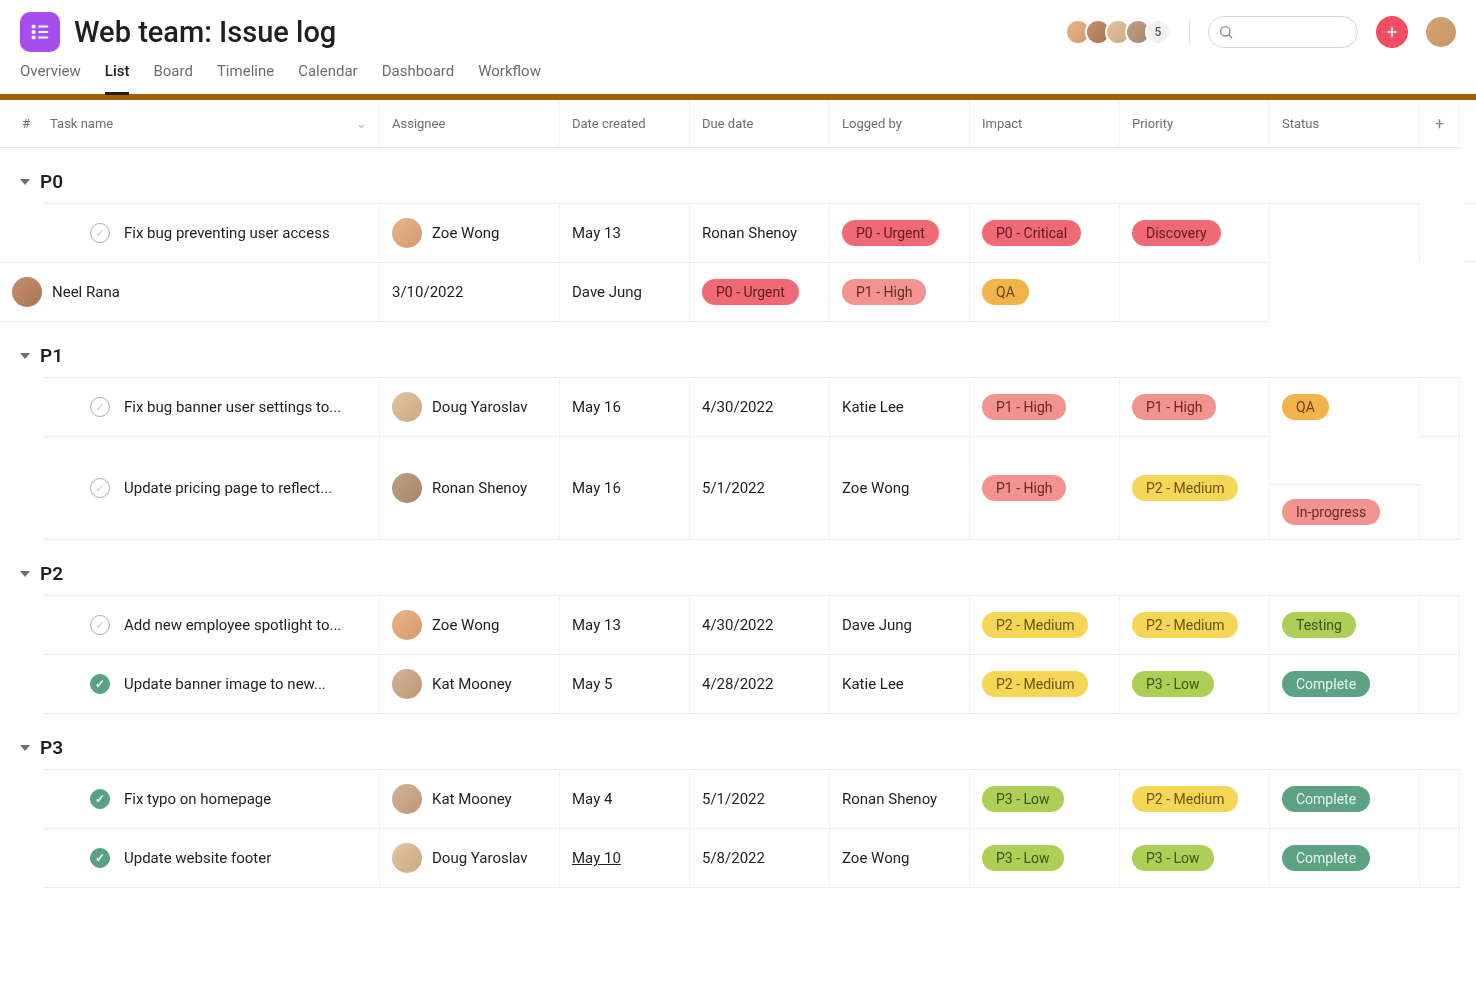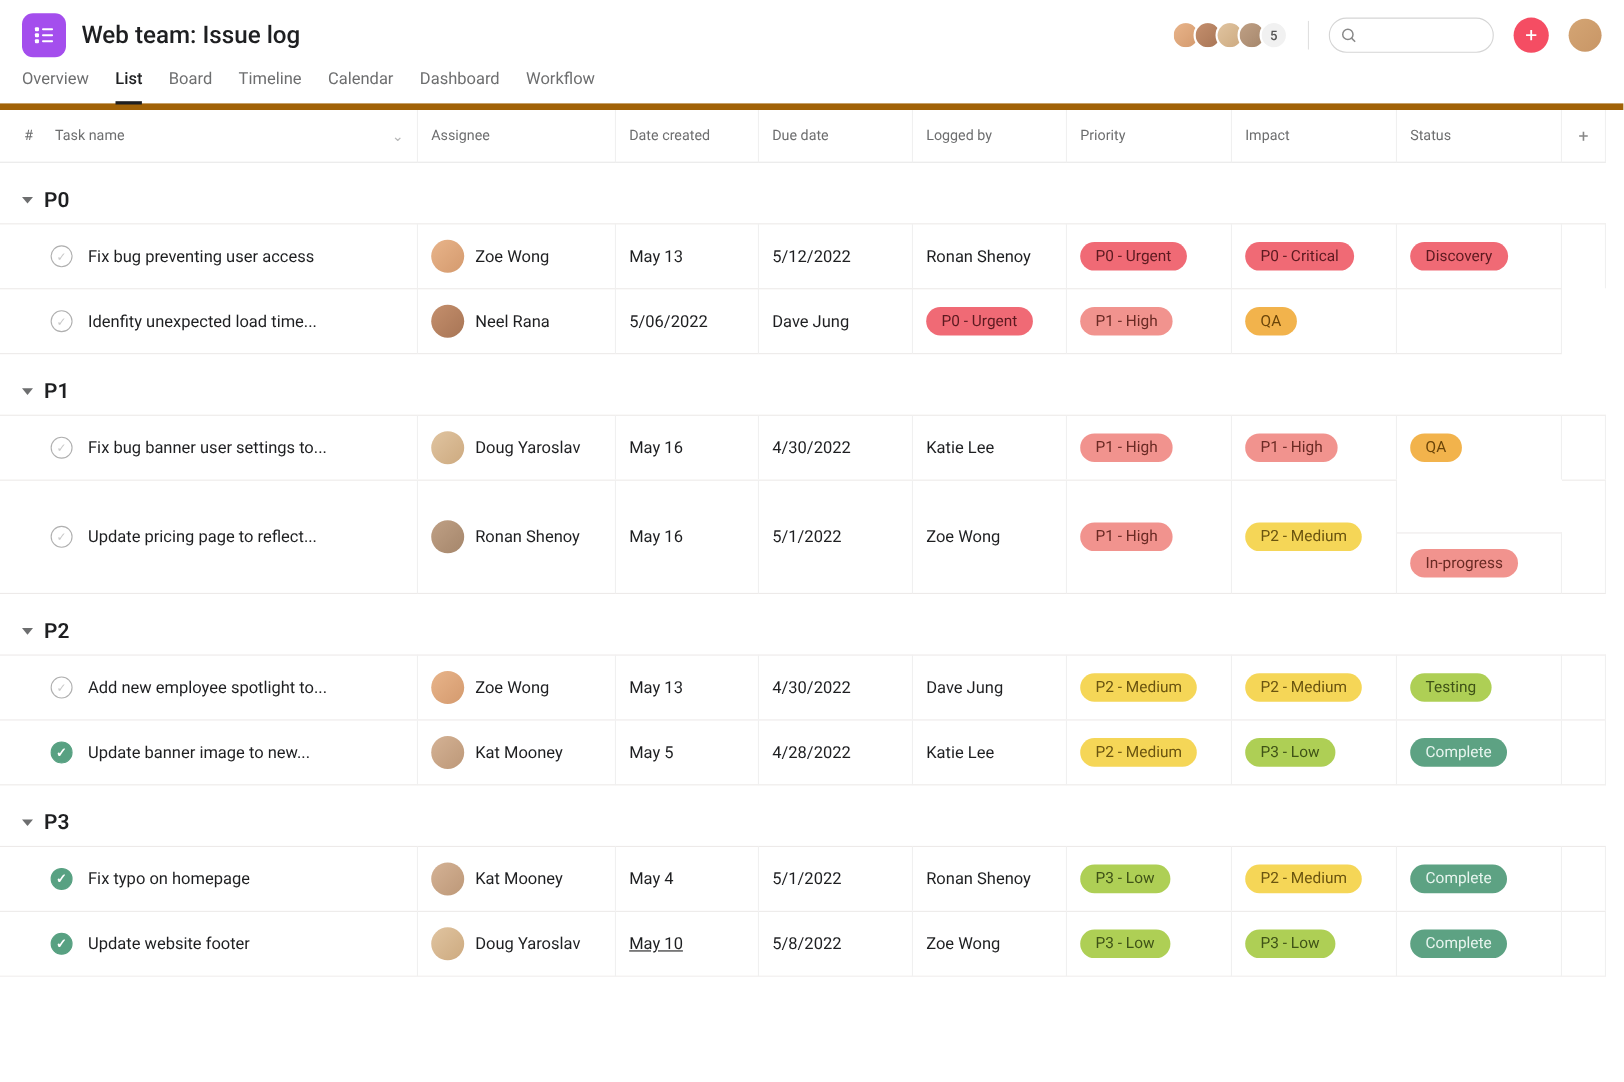--- a/index.html
+++ b/index.html
@@ -1,20 +1,20 @@
 <!DOCTYPE html>
 <html><head>
 <meta charset="utf-8">
 <style>
 * { box-sizing: border-box; margin: 0; padding: 0; }
 body { font-family: -apple-system, BlinkMacSystemFont, "Segoe UI", Roboto, Helvetica, Arial, sans-serif; background: #fff; color: #1e1f21; width: 1476px; }
 .header { display: flex; align-items: center; padding: 12px 20px 0 20px; }
 .logo { width: 40px; height: 40px; background: #a44eed; border-radius: 10px; display:flex; align-items:center; justify-content:center; margin-right: 14px;}
 .logo svg { width: 22px; height: 22px; }
-.title { font-size: 22px; font-weight: 500; }
+.title { font-size: 29px; font-weight: 500; }
 .header-right { margin-left: auto; display: flex; align-items: center; gap: 18px; }
 .avatars-stack { display: flex; align-items: center; }
 .avatars-stack .av { width: 26px; height: 26px; border-radius: 50%; border: 2px solid #fff; margin-left: -6px; display:flex; align-items:center; justify-content:center; font-size:12px; color:#555;}
 .av-count { background: #f1f1f1; font-size: 13px; font-weight: 500; color: #555; }
 .divider-v { width: 1px; height: 26px; background: #e0e0e0; }
 .search-box { position: relative; }
 .search-box input { width: 150px; height: 32px; border: 1px solid #d5d5d5; border-radius: 16px; padding: 0 12px 0 32px; font-size: 13px; outline: none; }
 .search-box svg { position: absolute; left: 10px; top: 8px; width: 16px; height: 16px; stroke: #888; }
 .add-btn { width: 32px; height: 32px; border-radius: 50%; background: #f54d63; display:flex; align-items:center; justify-content:center; color:#fff; font-size:20px; cursor:pointer;}
 .user-av { width: 30px; height: 30px; border-radius: 50%; background: linear-gradient(135deg,#d4a574,#c89666); }
@@ -22,21 +22,21 @@
 .tab { font-size: 15px; color: #6d6e6f; padding-bottom: 12px; cursor: pointer; }
 .tab.active { color: #1e1f21; font-weight: 500; border-bottom: 3px solid #1e1f21; margin-bottom: -1px; }
 .grid { display: grid; grid-template-columns: 380px 180px 130px 140px 140px 150px 150px 150px 40px; }
 .col-header { padding: 14px 12px; font-size: 13px; color: #6d6e6f; border-bottom: 1px solid #e8e8e8; border-right: 1px solid #f0f0f0; display:flex; align-items:center;}
 .col-header.first { padding-left: 22px; gap: 20px; }
 .col-header .chev { margin-left:auto; opacity:0.5;}
 .section { grid-column: 1 / -1; display:flex; align-items:center; padding: 22px 20px 10px 20px; gap: 10px; }
 .section .caret { width: 0; height: 0; border-left: 5px solid transparent; border-right: 5px solid transparent; border-top: 6px solid #6d6e6f; }
 .section .sname { font-size: 19px; font-weight: 600; }
 .cell { padding: 14px 12px; font-size: 15px; color: #1e1f21; border-top: 1px solid #edeae9; border-right: 1px solid #f0f0f0; display:flex; align-items:center; min-height: 56px; background:#fff;}
-.cell.taskname { padding-left: 46px; gap: 14px; white-space: nowrap; overflow: hidden; }
+.cell.taskname { padding-left: 46px; gap: 14px; white-space: nowrap; overflow: hidden; margin-left: 44px; }
 .cell.taskname .txt { overflow: hidden; text-overflow: ellipsis; }
 .cell.assignee { gap: 10px; }
 .cell.assignee .av { width: 30px; height: 30px; border-radius: 50%; flex-shrink:0; display:flex; align-items:center; justify-content:center; font-size:11px; color:#fff;}
 .check { width: 20px; height: 20px; border-radius: 50%; border: 1.5px solid #b0b0b0; flex-shrink: 0; display:flex; align-items:center; justify-content:center;}
 .check.done { background: #58a182; border-color: #58a182; }
 .check.done::after { content:"✓"; color:#fff; font-size:12px; font-weight:bold;}
 .check:not(.done)::after { content:"✓"; color:#c8c8c8; font-size:11px;}
 .pill { border-radius: 13px; padding: 5px 14px; font-size: 14px; font-weight: 450; white-space: nowrap; }
 .av-1{background:linear-gradient(135deg,#e8b48a,#d49a6e);} .av-2{background:linear-gradient(135deg,#c48f6d,#a87555);} .av-3{background:linear-gradient(135deg,#e0c4a0,#cdaa80);} .av-4{background:linear-gradient(135deg,#bfa085,#a5866b);} .av-5{background:linear-gradient(135deg,#d4b295,#bd9878);}
 </style>
@@ -94,60 +94,59 @@
 <div class="grid" id="grid">
     <div class="col-header first">
       <span>#</span>
       <span>Task name</span>
       <span class="chev">⌄</span>
     </div>
     <div class="col-header ">Assignee</div>
     <div class="col-header ">Date created</div>
     <div class="col-header ">Due date</div>
     <div class="col-header ">Logged by</div>
+    <div class="col-header ">Impact</div>
     <div class="col-header ">Priority</div>
-    <div class="col-header ">Impact</div>
     <div class="col-header ">Status</div>
     <div class="col-header" style="justify-content: center;">
       <span style="font-size:16px;color:#888;">+</span>
     </div>
     <div class="section">
       <div class="caret"></div>
       <div class="sname">P0</div>
     </div>
     <div class="cell taskname ">
       <div class="check"></div>
       <span class="txt">Fix bug preventing user access</span>
     </div>
     <div class="cell assignee ">
       <div class="av av-1"></div>
       <span class="aname">Zoe Wong</span>
     </div>
     <div class="cell due ">May 13</div>
-    <div class="cell created ">5/12/2022</div>
     <div class="cell logged ">Ronan Shenoy</div>
     <div class="cell  ">
       <span class="pill" style="background: rgb(240, 106, 117); color: rgb(92, 26, 32);">P0 - Urgent</span>
     </div>
     <div class="cell  ">
       <span class="pill" style="background: rgb(240, 106, 117); color: rgb(92, 26, 32);">P0 - Critical</span>
     </div>
     <div class="cell  ">
       <span class="pill" style="background: rgb(240, 106, 117); color: rgb(92, 26, 32);">Discovery</span>
     </div>
     <div class="cell  "></div>
     <div class="cell taskname row-last-c" style="border-bottom: 1px solid rgb(237, 234, 233);">
       <div class="check"></div>
       <span class="txt">Idenfity unexpected load time...</span>
     </div>
     <div class="cell assignee row-last-c" style="border-bottom: 1px solid rgb(237, 234, 233); text-align: right;">
       <div class="av av-2"></div>
       <span class="aname">Neel Rana</span>
     </div>
-    <div class="cell created row-last-c" style="border-bottom: 1px solid rgb(237, 234, 233);">5/06/2022</div>
+    <div class="cell created row-last-c" style="border-bottom: 1px solid rgb(237, 234, 233);">3/10/2022</div>
     <div class="cell logged row-last-c" style="border-bottom: 1px solid rgb(237, 234, 233);">Dave Jung</div>
     <div class="cell row-last-c" style="border-bottom: 1px solid rgb(237, 234, 233);">
       <span class="pill" style="background: rgb(240, 106, 117); color: rgb(92, 26, 32);">P0 - Urgent</span>
     </div>
     <div class="cell row-last-c" style="border-bottom: 1px solid rgb(237, 234, 233);">
       <span class="pill" style="background: rgb(241, 147, 142); color: rgb(106, 42, 36);">P1 - High</span>
     </div>
     <div class="cell row-last-c" style="border-bottom: 1px solid rgb(237, 234, 233);">
       <span class="pill" style="background: rgb(242, 179, 76); color: rgb(107, 69, 9);">QA</span>
     </div>

